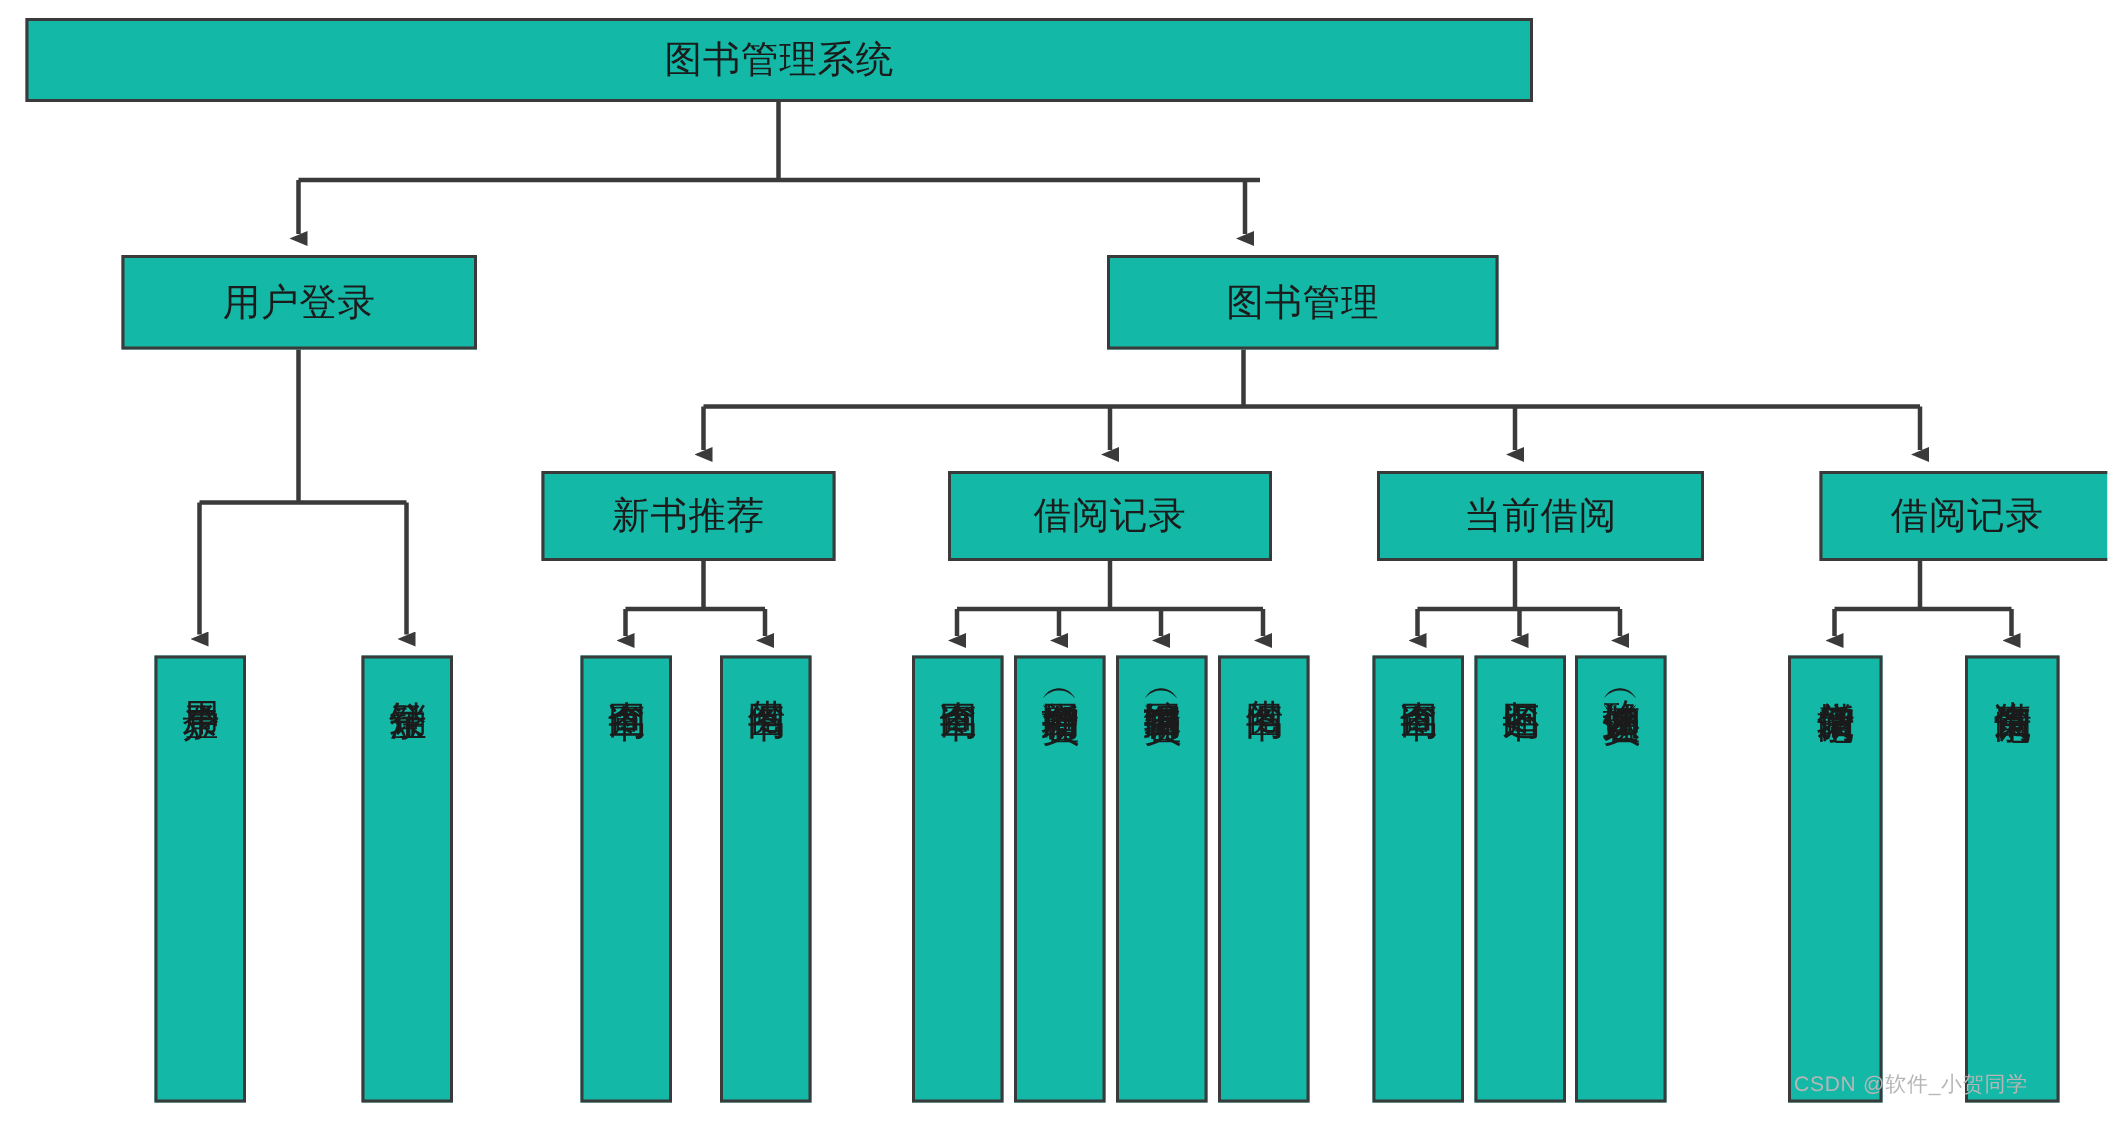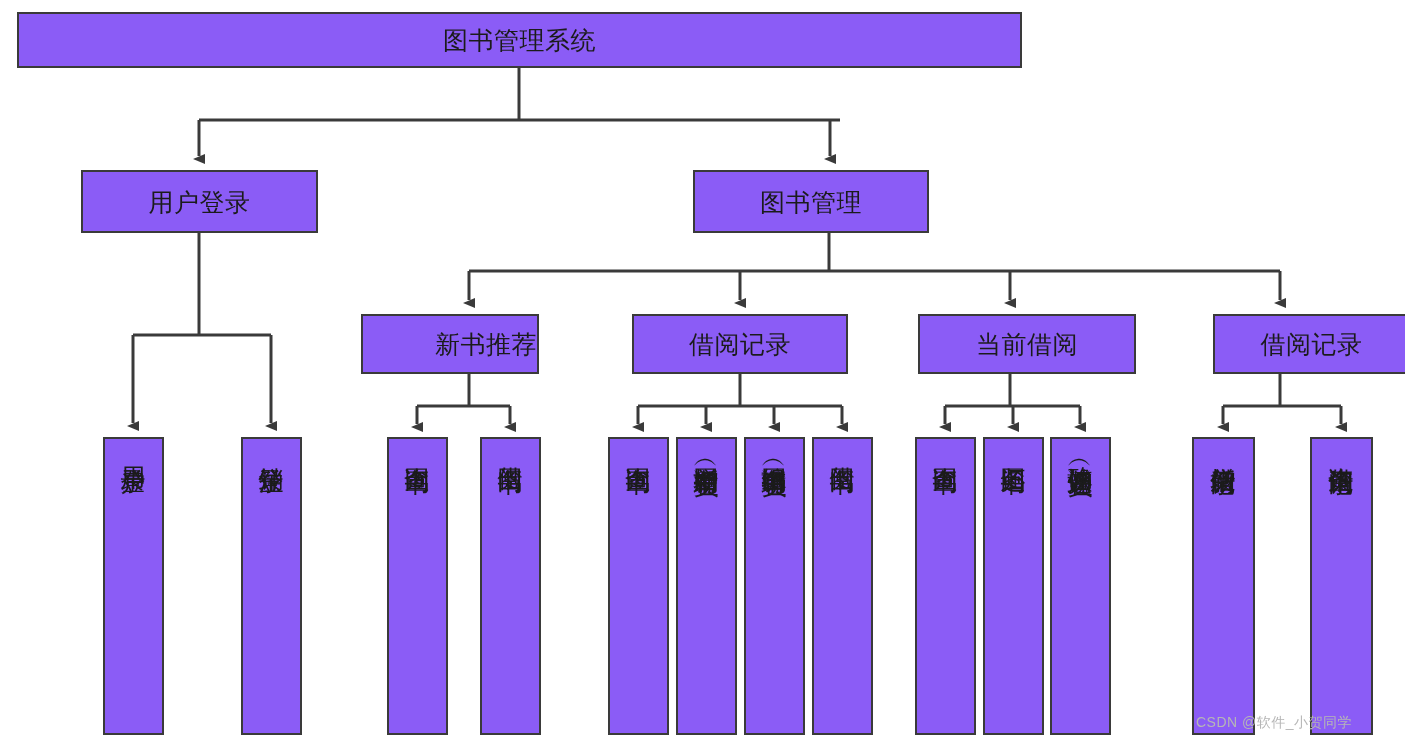--- a/index.html
+++ b/index.html
@@ -22,21 +22,21 @@
     left: 0;
     top: 0;
     width: 1405px;
     height: 747px;
     pointer-events: none;
   }
   .node {
     position: absolute;
     box-sizing: border-box;
     border: 2.5px solid #3a3a3a;
-    background: #8b5cf6;
+    background: #14b8a6;
     display: flex;
     align-items: center;
     justify-content: center;
     color: #1b1b1b;
   }
   .node .label {
     display: block;
     text-align: center;
     line-height: 1.12;
     letter-spacing: 0.5px;
@@ -121,25 +121,25 @@
     </g>
   </svg>
 
   <div class="node horiz root" style="left:17px; top:12px; width:1005px; height:56px;">
     <span class="label">图书管理系统</span>
   </div>
 
   <div class="node horiz" style="left:81px; top:170px; width:237px; height:63px;">
     <span class="label">用户登录</span>
   </div>
-  <div class="node horiz" style="left:693px; top:170px; width:236px; height:63px;">
+  <div class="node horiz" style="left:738px; top:170px; width:261px; height:63px;">
     <span class="label">图书管理</span>
   </div>
 
-  <div class="node horiz" style="left:361px; top:314px; width:178px; height:60px;justify-content:flex-end;">
+  <div class="node horiz" style="left:361px; top:314px; width:196px; height:60px;">
     <span class="label">新书推荐</span>
   </div>
   <div class="node horiz" style="left:632px; top:314px; width:216px; height:60px;">
     <span class="label">借阅记录</span>
   </div>
   <div class="node horiz" style="left:902px; top:314px; width:218px; height:60px;margin-left:16px;">
     <span class="label">当前借阅</span>
   </div>
   <div class="node horiz" style="left:1213px; top:314px; width:197px; height:60px;">
     <span class="label">借阅记录</span>

